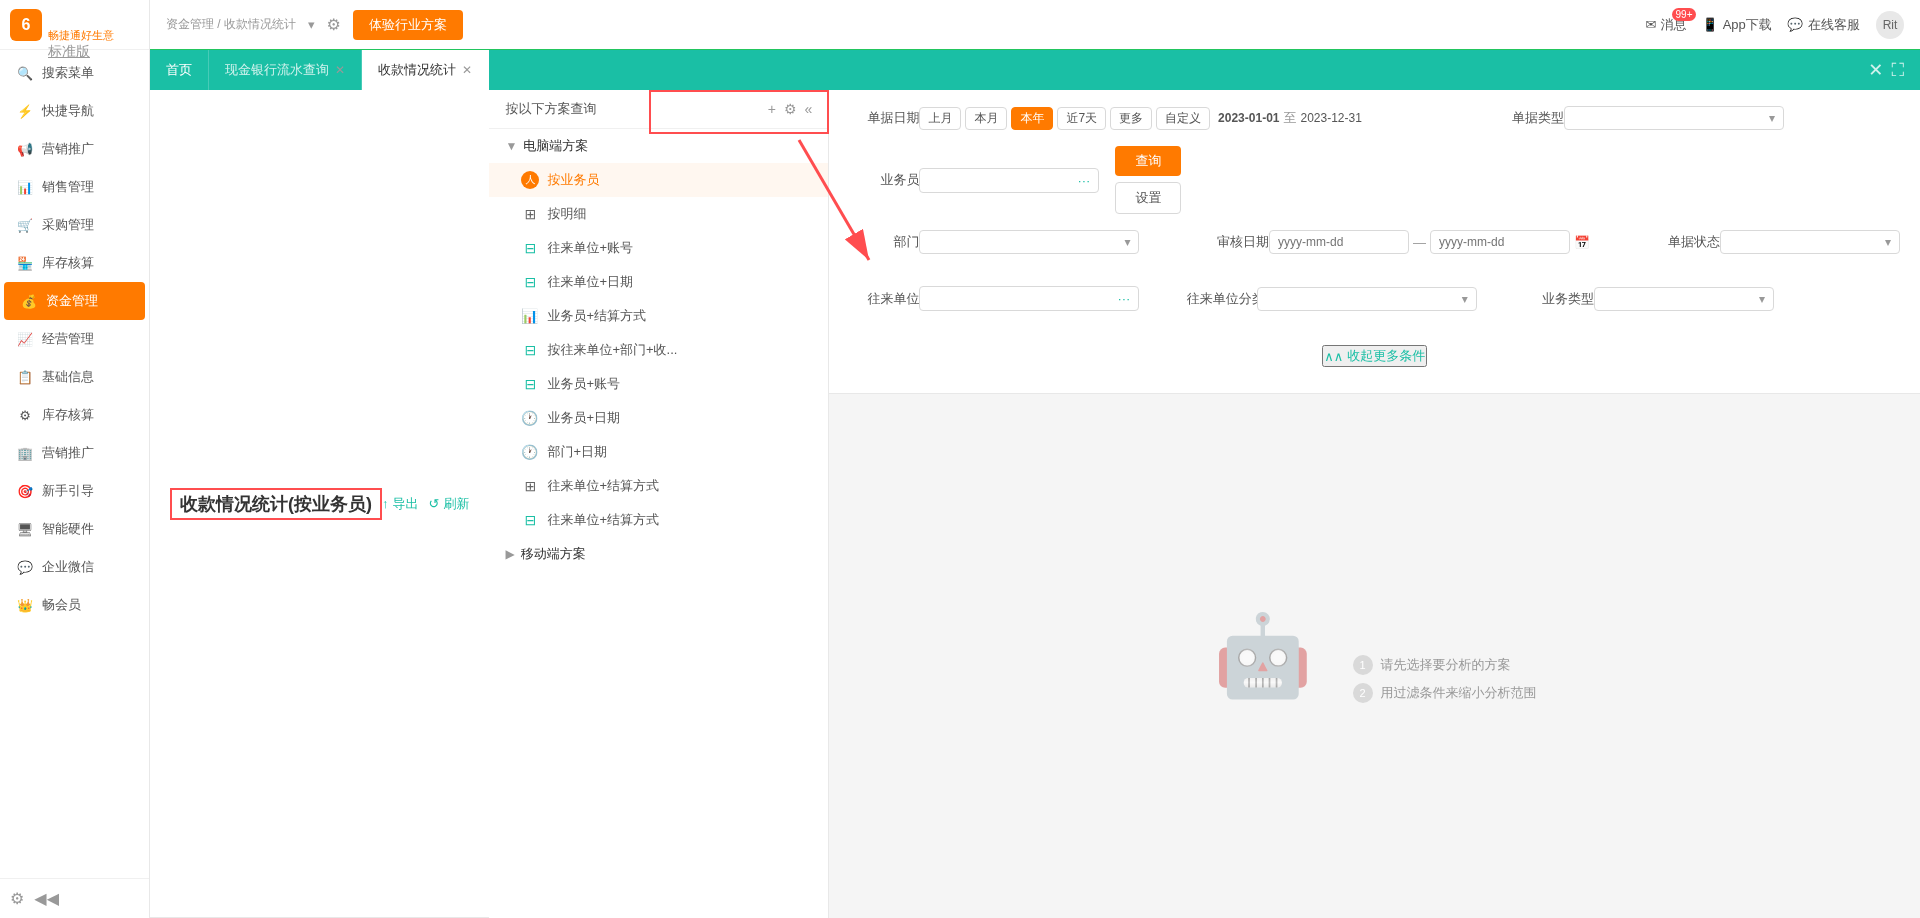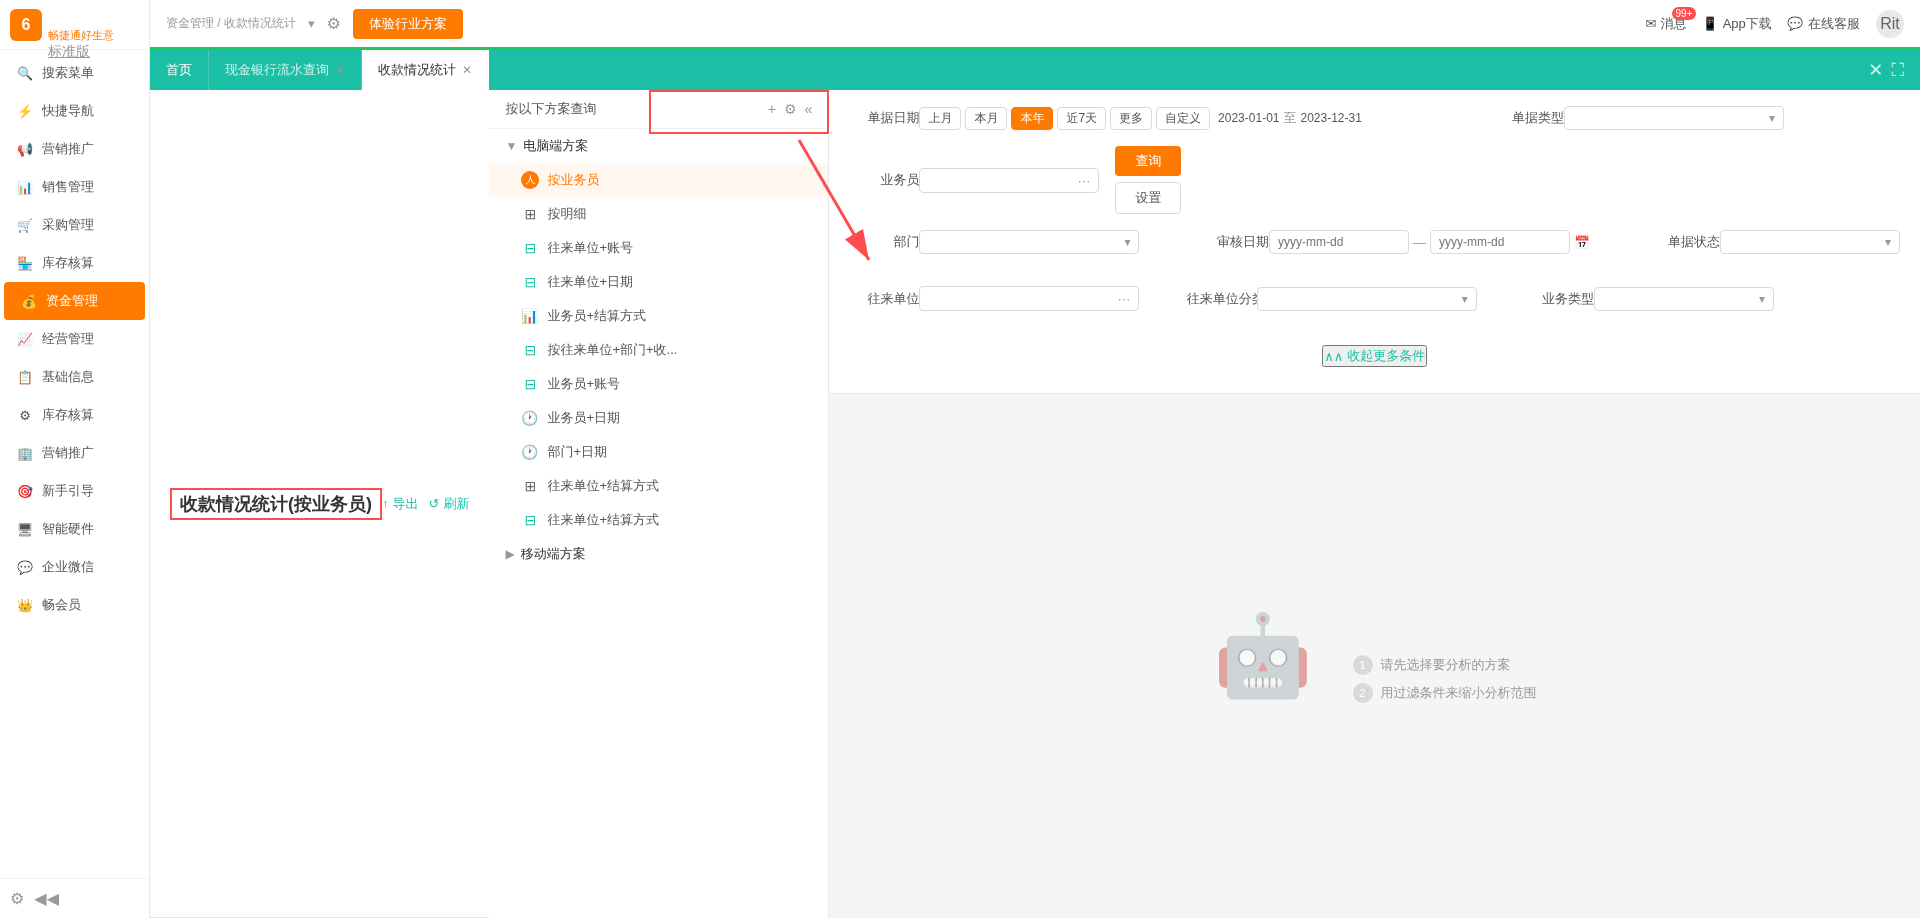--- a/index.html
+++ b/index.html
@@ -18,30 +18,30 @@
     .sidebar-item { display: flex; align-items: center; gap: 8px; padding: 10px 16px; cursor: pointer; color: #555; font-size: 13px; }
     .sidebar-item.active { background: #ff7a00; color: #fff; border-radius: 4px; margin: 0 4px; }
     .sidebar-item .icon { width: 18px; height: 18px; display: flex; align-items: center; justify-content: center; flex-shrink: 0; }
     .sidebar-footer { padding: 10px; border-top: 1px solid #f0f0f0; display: flex; gap: 10px; align-items: center; }
     .sidebar-footer-icon { color: #999; cursor: pointer; font-size: 16px; }
 
     
     .main { flex: 1; display: flex; flex-direction: column; overflow: hidden; }
 
     
-    .top-header { height: 50px; background: #fff; border-bottom: 3px solid #22c55e; display: flex; align-items: center; padding: 0 16px; gap: 12px; }
+    .top-header { height: 50px; background: #fff; border-bottom: 1px solid #22c55e; display: flex; align-items: center; padding: 0 16px; gap: 12px; }
     .header-breadcrumb { color: #999; font-size: 12px; }
     .header-dropdown { color: #999; cursor: pointer; }
     .header-gear { color: #999; cursor: pointer; font-size: 16px; }
     .header-trial-btn { background: #ff7a00; color: #fff; border: none; border-radius: 4px; padding: 6px 16px; cursor: pointer; font-size: 13px; }
     .header-spacer { flex: 1; }
     .header-actions { display: flex; align-items: center; gap: 16px; }
     .header-action-item { display: flex; align-items: center; gap: 4px; color: #555; cursor: pointer; font-size: 13px; position: relative; }
     .badge { background: #ff4d4f; color: #fff; font-size: 10px; border-radius: 10px; padding: 1px 4px; position: absolute; top: -8px; right: -10px; }
-    .header-user { width: 28px; height: 28px; background: #e8e8e8; border-radius: 50%; display: flex; align-items: center; justify-content: center; font-size: 16px; color: #666; }
+    .header-user { width: 28px; height: 28px; background: #e8e8e8; border-radius: 50%; display: flex; align-items: center; justify-content: center; font-size: 12px; color: #666; }
 
     
     .tab-bar { height: 40px; background: #1abfa5; display: flex; align-items: center; padding: 0 0; position: relative; }
     .tab-item { display: flex; align-items: center; gap: 6px; padding: 0 16px; height: 100%; color: rgba(255,255,255,0.8); cursor: pointer; font-size: 13px; border-right: 1px solid rgba(255,255,255,0.2); }
     .tab-item.home { color: #fff; }
     .tab-item.active { background: #fff; color: #333; }
     .tab-item .tab-close { font-size: 12px; color: #999; cursor: pointer; }
     .tab-item.active .tab-close { color: #999; }
     .tab-bar-actions { position: absolute; right: 0; display: flex; align-items: center; gap: 8px; padding: 0 16px; height: 100%; }
     .tab-bar-btn { background: none; border: none; color: rgba(255,255,255,0.8); cursor: pointer; font-size: 18px; }
@@ -338,21 +338,21 @@
               <div class="filter-item">
                 <span class="filter-label">单据日期</span>
                 <div class="date-shortcuts">
                   <button class="date-btn">上月</button>
                   <button class="date-btn">本月</button>
                   <button class="date-btn active" style="background:#ff7a00;color:#fff;border-color:#ff7a00;">本年</button>
                   <button class="date-btn">近7天</button>
                   <button class="date-btn">更多</button>
                   <button class="date-btn">自定义</button>
                 </div>
-                <span class="date-range-text" style="margin-left:8px;">2023-01-01</span>
+                <span class="date-range-text" style="margin-left:8px;font-weight:bold;">2023-01-01</span>
                 <span style="margin:0 4px;color:#999;">至</span>
                 <span class="date-range-text">2023-12-31</span>
               </div>
               <div style="flex:1;"></div>
 
               <div class="filter-item">
                 <span class="filter-label">单据类型</span>
                 <div class="filter-select" style="min-width:220px;">
                   <span></span>
                   <span class="filter-select-chevron">▾</span>

